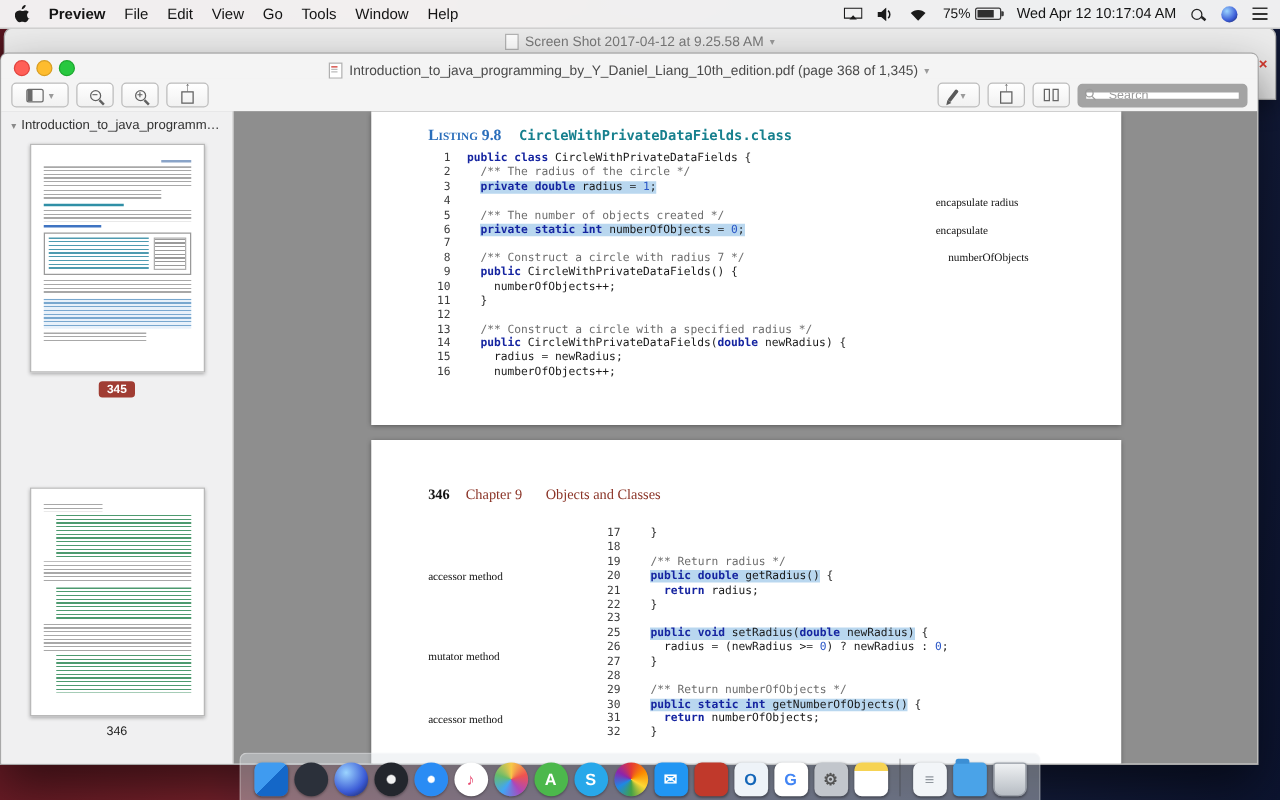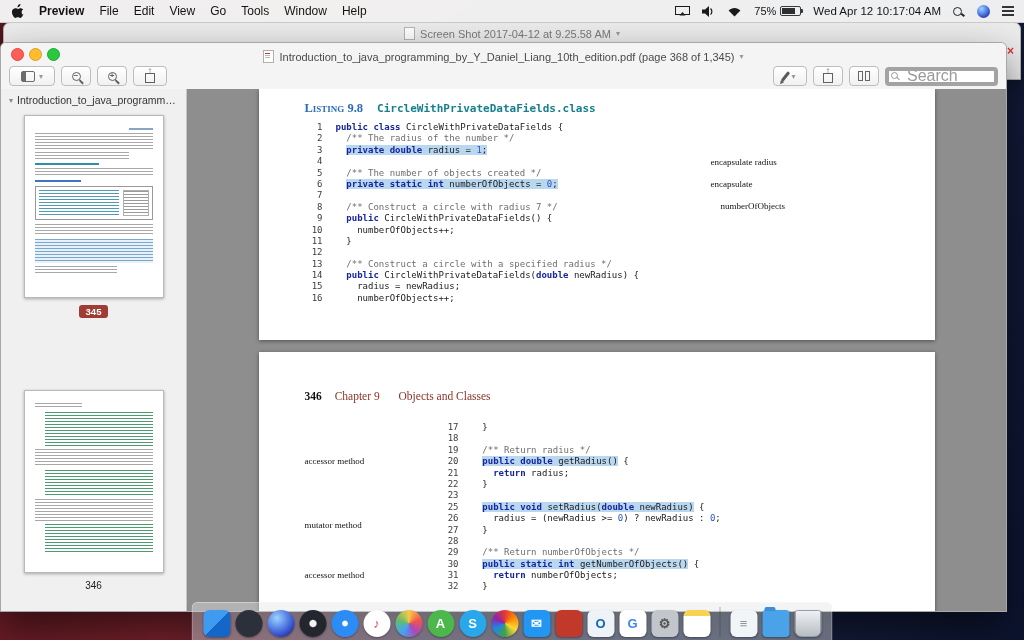--- a/index.html
+++ b/index.html
@@ -69,22 +69,22 @@
   .mag::after{content:"";position:absolute;right:-4px;bottom:-3px;width:5px;height:1.5px;background:#606060;transform:rotate(45deg);}
   .magsign{position:absolute;left:0;top:-1.5px;width:100%;text-align:center;font-size:8px;line-height:9px;color:#606060;font-weight:bold;}
   .shr{position:relative;width:12px;height:14px;display:inline-block;}
   .shr-box{position:absolute;left:1px;right:1px;bottom:0;height:8px;border:1px solid #606060;}
   .shr-up{position:absolute;left:0;right:0;top:-3px;text-align:center;font-size:10px;color:#606060;line-height:10px;}
   .pen{width:3px;height:11px;background:#5a5a5a;border-radius:1px;transform:rotate(38deg);position:relative;display:inline-block;}
   .pen::after{content:"";position:absolute;bottom:-4px;left:-0.5px;border-left:2px solid transparent;border-right:2px solid transparent;border-top:4px solid #5a5a5a;}
   .pan{display:inline-flex;gap:2px;}
   .pan span{width:5px;height:10px;border:1px solid #666;box-sizing:border-box;}
   .searchwrap{position:relative;}
-  .searchfield{width:113px;height:19px;border:4px solid #a3a3a3;border-radius:4px;background:#fff;
-    padding:0 4px 0 18px;font-size:16px;font-family:"Liberation Sans",sans-serif;box-sizing:border-box;outline:none;color:#333;}
+  .searchfield{width:136px;height:19px;border:7px solid #a3a3a3;border-radius:4px;background:#fff;
+    padding:0 4px 0 18px;font-size:10px;font-family:"Liberation Sans",sans-serif;box-sizing:border-box;outline:none;color:#333;}
   .searchfield::placeholder{color:#9a9a9a;}
   .smag{position:absolute;left:6px;top:5px;width:7px;height:7px;border:1.3px solid #9a9a9a;border-radius:50%;box-sizing:border-box;}
   .smag::after{content:"";position:absolute;right:-3px;bottom:-2px;width:4px;height:1.3px;background:#9a9a9a;transform:rotate(45deg);}
   
   .winbody{position:absolute;top:46px;bottom:0;left:0;right:0;display:flex;}
   .sidebar{width:186px;background:#f0f0f1;border-right:1px solid #c6c6c6;box-sizing:border-box;}
   .sb-header{display:flex;align-items:center;gap:4px;padding:5px 8px;font-size:10.5px;color:#333;}
   .sb-tri{font-size:8px;color:#8a8a8a;}
   .sb-title{white-space:nowrap;overflow:hidden;text-overflow:ellipsis;}
   .thumb{width:140px;height:183px;margin:4px auto 0;background:#fff;border:1px solid #b9b9b9;
@@ -96,21 +96,21 @@
   .tc{padding:9px 10px;}
   .t-par{background:repeating-linear-gradient(to bottom,#a8a8a8 0 1px,transparent 1px 3px);margin:3px 0;}
   .t-line{height:2px;margin:3px 0;}
   .t-fig{height:34px;border:1px solid #9a9a9a;margin:4px 0;display:flex;gap:4px;padding:3px;box-sizing:border-box;}
   .t-figl{flex:1;background:repeating-linear-gradient(to bottom,#4f9bb0 0 1px,transparent 1px 3px);}
   .t-figr{width:26px;border:1px solid #b0b0b0;background:repeating-linear-gradient(to bottom,#9a9a9a 0 1px,transparent 1px 3px);box-sizing:border-box;}
   .t-code{background:repeating-linear-gradient(to bottom,#79a8cf 0 1px,#e8f1fa 1px 3px);margin:3px 0;}
   .t-code2{background:repeating-linear-gradient(to bottom,#4d9a6f 0 1px,transparent 1px 3px);margin:3px 0 3px 10px;}
   
   .content{flex:1;background:#8e8e8e;position:relative;overflow:hidden;}
-  .page{position:absolute;left:50%;transform:translateX(-50%);width:676px;background:#fff;
+  .page{position:absolute;left:50%;transform:translateX(-50%);width:600px;background:#fff;
     box-shadow:0 1px 4px rgba(0,0,0,0.45);}
   .page1{top:0;height:251px;}
   .page2{top:263px;height:300px;}
   .listing-head{position:absolute;top:12px;left:46px;display:flex;align-items:baseline;gap:14px;}
   .l-label{font-family:"Liberation Serif",serif;font-variant:small-caps;font-weight:bold;font-size:12.5px;color:var(--listlab,#2a6ebb);}
   .l-file{font-family:"DejaVu Sans Mono",monospace;font-weight:bold;font-size:11px;color:var(--listfile,#17808e);}
   .codeblock{position:absolute;top:33px;left:46px;}
   .code2{top:70px;left:182px;}
   .cl{display:flex;height:11.4px;line-height:11.4px;font-family:"DejaVu Sans Mono",monospace;font-size:9px;color:var(--plain,#1a1a1a);}
   .ln{width:18px;text-align:right;margin-right:13px;color:#3c3c3c;}
@@ -329,21 +329,21 @@
           <span class="l-label">Listing 9.8</span>
           <span class="l-file">CircleWithPrivateDataFields.class</span>
         </div>
         <div id="code1" class="codeblock">
             <div class="cl">
               <span class="ln">1</span>
               <span class="ct"><span class="kw">public</span> <span class="kw">class</span> CircleWithPrivateDataFields {</span>
             </div>
             <div class="cl">
               <span class="ln">2</span>
-              <span class="ct"><span class="cmt">  /** The radius of the number */</span></span>
+              <span class="ct"><span class="cmt">  /** The radius of the circle */</span></span>
             </div>
             <div class="cl">
               <span class="ln">3</span>
               <span class="ct">  <span class="hl"><span class="kw">private</span> <span class="kw">double</span> radius = <span class="num">1</span>;</span></span>
             </div>
             <div class="cl">
               <span class="ln">4</span>
               <span class="ct"></span>
             </div>
             <div class="cl">

